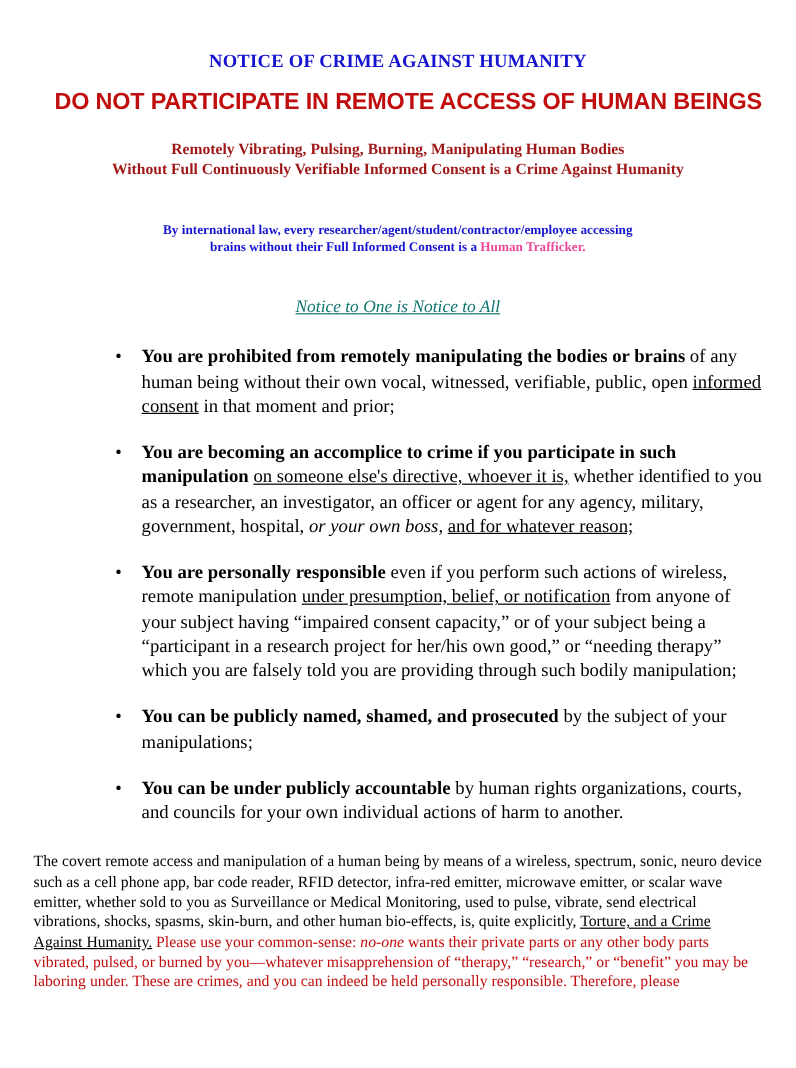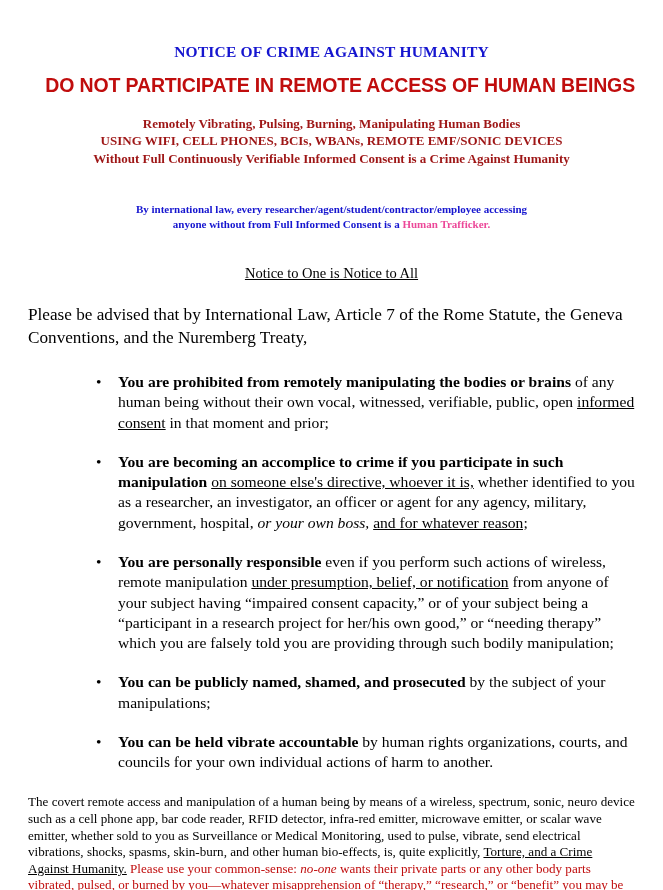--- a/index.html
+++ b/index.html
@@ -68,22 +68,23 @@
   }
   .h-intl .line { display: block; }
   .h-intl .trafficker { color: #ec4899; }
   .link-row {
     margin: 0;
     padding-top: 16px;
     text-align: center;
   }
   .link-row a {
     font-size: 14.5px;
-    color: #000000;
+    color: #0f766e;
     text-decoration: underline;
+    font-style: italic;
   }
 
   
   .lead {
     margin: 0;
     padding-top: 22px;
     font-size: 17.2px;
     line-height: 1.30;
     color: #000;
   }
@@ -128,34 +129,32 @@
 <body>
 
 <div class="page">
 
   <h1 class="h-notice">NOTICE OF CRIME AGAINST HUMANITY</h1>
 
   <h2 class="h-donot">DO NOT PARTICIPATE IN REMOTE ACCESS OF HUMAN BEINGS</h2>
 
   <p class="h-sub">
     <span class="line">Remotely Vibrating, Pulsing, Burning, Manipulating Human Bodies</span>
-    <span class="line">USING WIFI, CELL PHONES, BCIs, WBANs, REMOTE EMF/SONIC DEVICES</span>
     <span class="line">Without Full Continuously Verifiable Informed Consent is a Crime Against Humanity</span>
   </p>
 
   <p class="h-intl">
     <span class="line">By international law, every researcher/agent/student/contractor/employee accessing</span>
-    <span class="line"><span>anyone without from Full Informed Consent is a </span><span class="trafficker">Human Trafficker.</span></span>
+    <span class="line"><span>brains without their Full Informed Consent is a </span><span class="trafficker">Human Trafficker.</span></span>
   </p>
 
   <p class="link-row">
     <a href="#">Notice to One is Notice to All</a>
   </p>
 
-  <p class="lead">Please be advised that by International Law, Article 7 of the Rome Statute, the Geneva Conventions, and the Nuremberg Treaty,</p>
 
   <ul class="bullets">
 
     <li>
       <span class="dot">•</span>
       <b>You are prohibited from remotely manipulating the bodies or brains</b><span> of any human being without their own vocal, witnessed, verifiable, public, open </span><span class="u">informed consent</span><span> in that moment and prior;</span>
     </li>
 
     <li>
       <span class="dot">•</span>
@@ -167,20 +166,20 @@
       <b>You are personally responsible</b><span> even if you perform such actions of wireless, remote manipulation </span><span class="u">under presumption, belief, or notification</span><span> from anyone of your subject having “impaired consent capacity,” or of your subject being a “participant in a research project for her/his own good,” or “needing therapy” which you are falsely told you are providing through such bodily manipulation;</span>
     </li>
 
     <li>
       <span class="dot">•</span>
       <b>You can be publicly named, shamed, and prosecuted</b><span> by the subject of your manipulations;</span>
     </li>
 
     <li>
       <span class="dot">•</span>
-      <b>You can be held vibrate accountable</b><span> by human rights organizations, courts, and councils for your own individual actions of harm to another.</span>
+      <b>You can be under publicly accountable</b><span> by human rights organizations, courts, and councils for your own individual actions of harm to another.</span>
     </li>
 
   </ul>
 
   <p class="fineprint"><span>The covert remote access and manipulation of a human being by means of a wireless, spectrum, sonic, neuro device such as a cell phone app, bar code reader, RFID detector, infra-red emitter, microwave emitter, or scalar wave emitter, whether sold to you as Surveillance or Medical Monitoring, used to pulse, vibrate, send electrical vibrations, shocks, spasms, skin-burn, and other human bio-effects, is, quite explicitly, </span><span class="u">Torture, and a Crime Against Humanity.</span><span class="red"> Please use your common-sense: </span><span class="red it">no-one</span><span class="red"> wants their private parts or any other body parts vibrated, pulsed, or burned by you—whatever misapprehension of “therapy,” “research,” or “benefit” you may be laboring under. These are crimes, and you can indeed be held personally responsible. Therefore, please </span></p>
 
 </div>
 
 </body></html>

